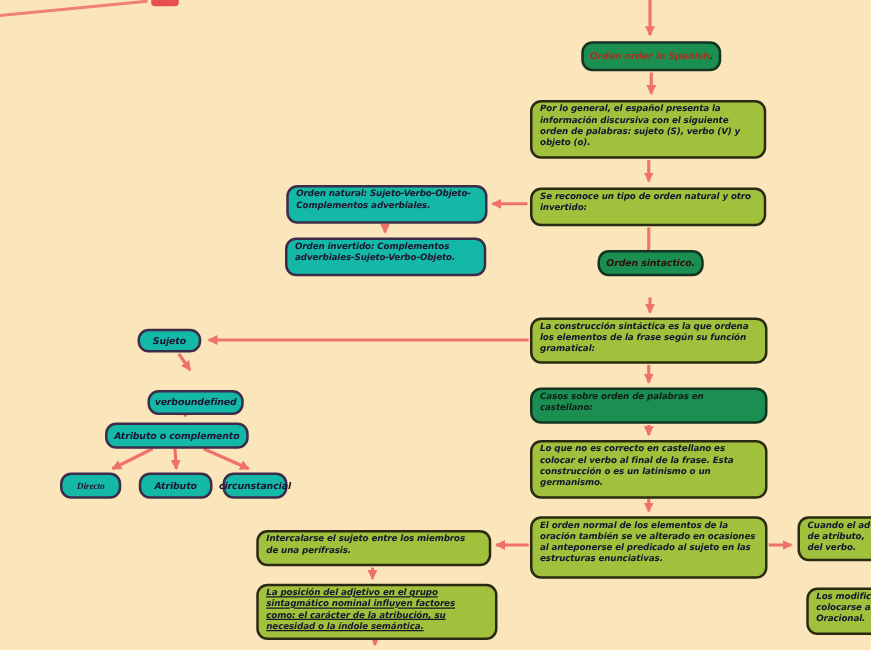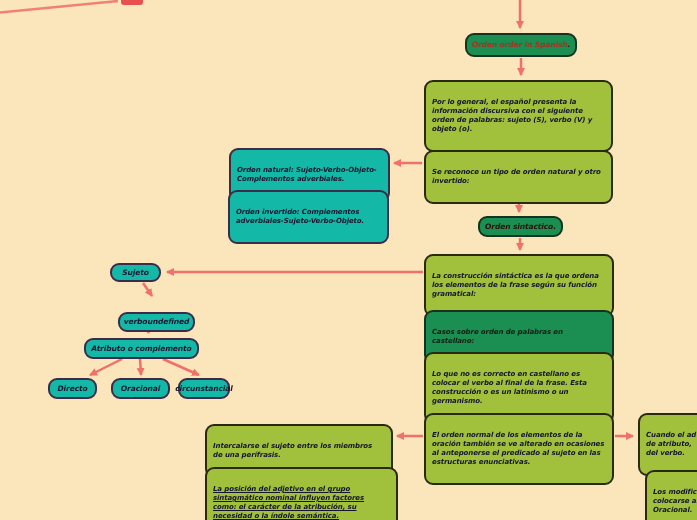--- a/index.html
+++ b/index.html
@@ -7,21 +7,21 @@
     position:relative; width:697px; height:520px; overflow:hidden;
     background:#fbe5ba;
     font-family:"DejaVu Sans", sans-serif;
   }
   #wires{position:absolute; left:0; top:0; z-index:0;}
   .node{
     position:absolute; z-index:1; box-sizing:border-box;
     border:2px solid #2a2a12; border-radius:9px;
     font-style:italic; font-weight:bold; font-size:7px; line-height:1.28;
     letter-spacing:-0.1px; color:#15152e;
-    padding:16px 6px; white-space:pre-line;
+    padding:1px 6px; white-space:pre-line;
   }
   .olive{ background:#a1c13c; border-color:#2a2a12; }
   .green{ background:#1b8e52; border-color:#143321; color:#111f14; }
   .purple{ background:#14b8a6; border-color:#3c2b49; color:#1d1430; }
   .center{
     display:flex; align-items:center; justify-content:center;
     text-align:center; padding:2px 5px; font-size:7.5px; white-space:nowrap;
   }
   .title-red{ color:#a6331f; }
   .title-dot{ color:#12301c; }
@@ -74,35 +74,35 @@
 
   <div class="node purple" style="left:229px; top:148px; width:161px; min-height:31px;">Orden natural: Sujeto-Verbo-Objeto-
 Complementos adverbiales.</div>
 
   <div class="node olive" style="left:424px; top:150px; width:189px; min-height:31px;">Se reconoce un tipo de orden natural y otro
 invertido:</div>
 
   <div class="node purple" style="left:228px; top:190px; width:161px; min-height:31px;">Orden invertido: Complementos
 adverbiales-Sujeto-Verbo-Objeto.</div>
 
-  <div class="node green center maroon" style="left:478px; top:216px; width:85px; height:21px;">Orden sintactico.</div>
+  <div class="node green center maroon" style="left:478px; top:200px; width:85px; height:21px;">Orden sintactico.</div>
 
   <div class="node olive" style="left:424px; top:254px; width:190px; min-height:37px;">La construcción sintáctica es la que ordena
 los elementos de la frase según su función
 gramatical:</div>
 
   <div class="node purple center" style="left:110px; top:263px; width:51px; height:19px;">Sujeto</div>
 
   <div class="node purple center" style="left:118px; top:312px; width:77px; height:20px;">verboundefined</div>
 
   <div class="node purple center" style="left:84px; top:338px; width:115px; height:21px;">Atributo o complemento</div>
 
-  <div class="node purple center" style="left:48px; top:378px; width:49px; height:21px;">Directo</div>
+  <div class="node purple center" style="left:48px; top:378px; width:49px; height:21px;font-family:Liberation Serif, serif;">Directo</div>
 
-  <div class="node purple center" style="left:111px; top:378px; width:59px; height:21px;">Oracional</div>
+  <div class="node purple center" style="left:111px; top:378px; width:59px; height:21px;">Atributo</div>
 
   <div class="node purple center" style="left:178px; top:378px; width:52px; height:21px;">circunstancial</div>
 
   <div class="node green" style="left:424px; top:310px; width:190px; min-height:29px;">Casos sobre orden de palabras en
 castellano:</div>
 
   <div class="node olive" style="left:424px; top:352px; width:190px; min-height:47px;">Lo que no es correcto en castellano es
 colocar el verbo al final de la frase. Esta
 construcción o es un latinismo o un
 germanismo.</div>

